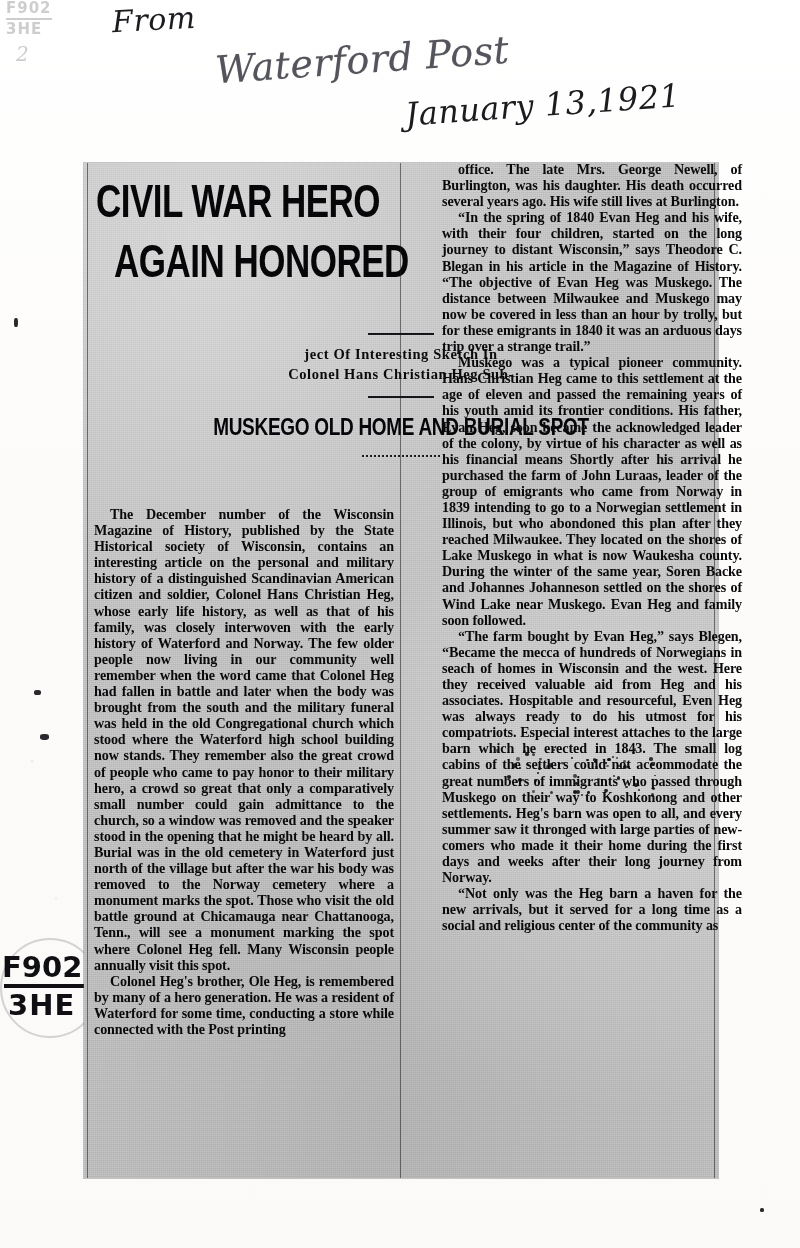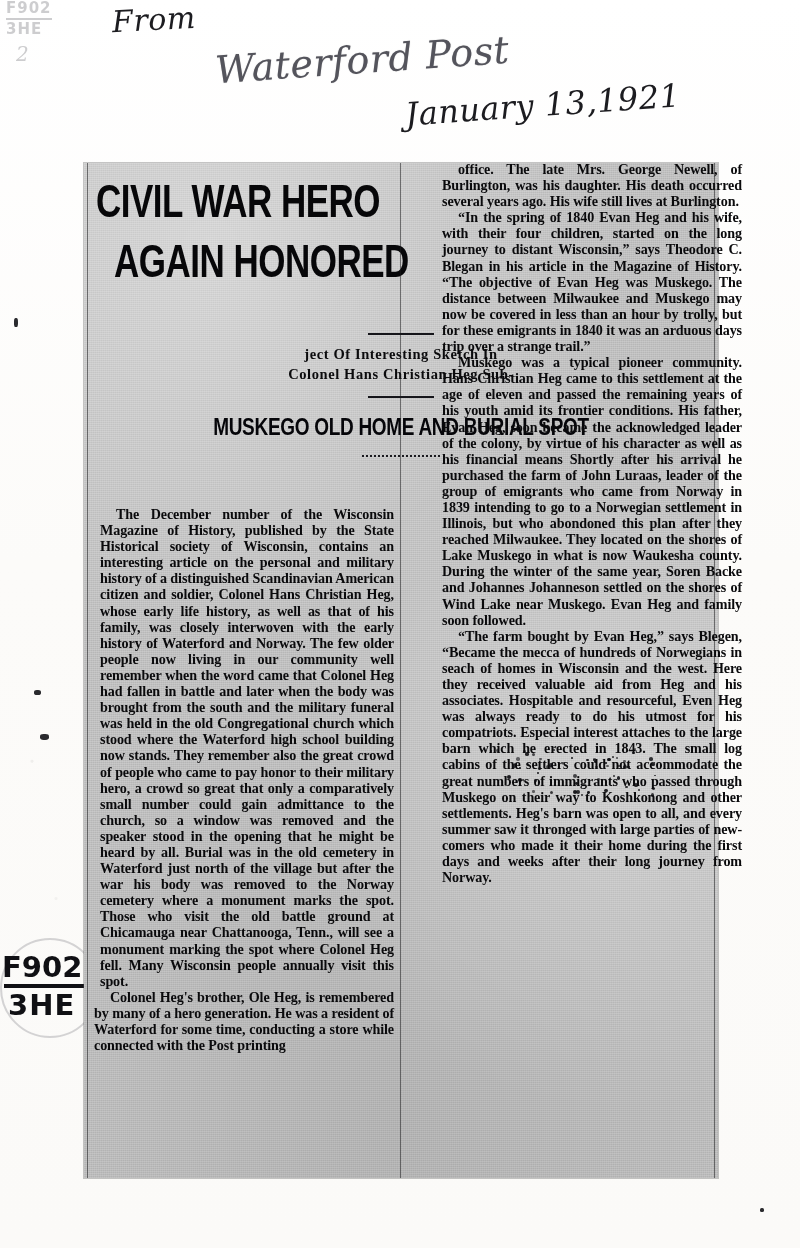--- a/index.html
+++ b/index.html
@@ -148,21 +148,21 @@
     line-height:16.1px;
     text-align:justify;
     color:#0a0a0c;
     font-weight:bold;
     letter-spacing:-.1px;
     -webkit-font-smoothing:none;
   }
   #col-left{left:2px;top:343px;}
   #col-right{left:318px;top:-2px;margin-left:32px;}
   .col p{margin:0;text-indent:16px;}
-  .col p.first{text-indent:16px;margin-left:6px;}
+  .col p.first{text-indent:16px;}
 
   
   #speckle-cluster{
     position:absolute;left:405px;top:585px;width:170px;height:48px;z-index:6;pointer-events:none;
   }
   #speckle-cluster i{position:absolute;background:#0d0d11;border-radius:50%;}
 </style>
 </head>
 <body>
 
@@ -217,20 +217,21 @@
     <div class="cols">
       <div class="col" id="col-left">
         <p class="first">The December number of the Wisconsin Magazine of History, published by the State Historical society of Wisconsin, contains an interesting article on the personal and military history of a distinguished Scandinavian American citizen and soldier, Colonel Hans Christian Heg, whose early life history, as well as that of his family, was closely interwoven with the early history of Waterford and Norway. The few older people now living in our community well remember when the word came that Colonel Heg had fallen in battle and later when the body was brought from the south and the military funeral was held in the old Congregational church which stood where the Waterford high school building now stands. They remember also the great crowd of people who came to pay honor to their military hero, a crowd so great that only a comparatively small number could gain admittance to the church, so a window was removed and the speaker stood in the opening that he might be heard by all. Burial was in the old cemetery in Waterford just north of the village but after the war his body was removed to the Norway cemetery where a monument marks the spot. Those who visit the old battle ground at Chicamauga near Chattanooga, Tenn., will see a monument marking the spot where Colonel Heg fell. Many Wisconsin people annually visit this spot.</p>
         <p>Colonel Heg's brother, Ole Heg, is remembered by many of a hero generation. He was a resident of Waterford for some time, conducting a store while connected with the Post printing</p>
       </div>
       <div class="col" id="col-right">
         <p>office. The late Mrs. George Newell, of Burlington, was his daughter. His death occurred several years ago. His wife still lives at Burlington.</p>
         <p>“In the spring of 1840 Evan Heg and his wife, with their four children, started on the long journey to distant Wisconsin,” says Theodore C. Blegan in his article in the Magazine of History. “The objective of Evan Heg was Muskego. The distance between Milwaukee and Muskego may now be covered in less than an hour by trolly, but for these emigrants in 1840 it was an arduous days trip over a strange trail.”</p>
         <p>Muskego was a typical pioneer community. Hans Christian Heg came to this settlement at the age of eleven and passed the remaining years of his youth amid its frontier conditions. His father, Evan Heg, soon became the acknowledged leader of the colony, by virtue of his character as well as his financial means Shortly after his arrival he purchased the farm of John Luraas, leader of the group of emigrants who came from Norway in 1839 intending to go to a Norwegian settlement in Illinois, but who abondoned this plan after they reached Milwaukee. They located on the shores of Lake Muskego in what is now Waukesha county. During the winter of the same year, Soren Backe and Johannes Johanneson settled on the shores of Wind Lake near Muskego. Evan Heg and family soon followed.</p>
         <p>“The farm bought by Evan Heg,” says Blegen, “Became the mecca of hundreds of Norwegians in seach of homes in Wisconsin and the west. Here they received valuable aid from Heg and his associates. Hospitable and resourceful, Even Heg was always ready to do his utmost for his compatriots. Especial interest attaches to the large barn which he erected in 1843. The small log cabins of the settlers could not accommodate the great numbers of immigrants who passed through Muskego on their way to Koshkonong and other settlements. Heg's barn was open to all, and every summer saw it thronged with large parties of new-comers who made it their home during the first days and weeks after their long journey from Norway.</p>
+        <p>“Not only was the Heg barn a haven for the new arrivals, but it served for a long time as a social and religious center of the community as</p>
       </div>
     </div>
 
     <div id="speckle-cluster">
         <i style="width: 4.05374px; height: 4.05374px; left: 84.0886px; top: 25.8423px; opacity: 0.72;"></i>
         <i style="width: 3.14832px; height: 3.14832px; left: 104.868px; top: 12.1459px; opacity: 0.99;"></i>
         <i style="width: 2.62039px; height: 2.62039px; left: 73.7104px; top: 13.8436px; opacity: 0.76;"></i>
         <i style="width: 3.67222px; height: 3.67222px; left: 23.2657px; top: 16.3359px; opacity: 0.83;"></i>
         <i style="width: 2.67702px; height: 2.67702px; left: 34.4601px; top: 2.21631px; opacity: 0.61;"></i>
         <i style="width: 2.88772px; height: 2.88772px; left: 107.86px; top: 29.7857px; opacity: 0.62;"></i>

